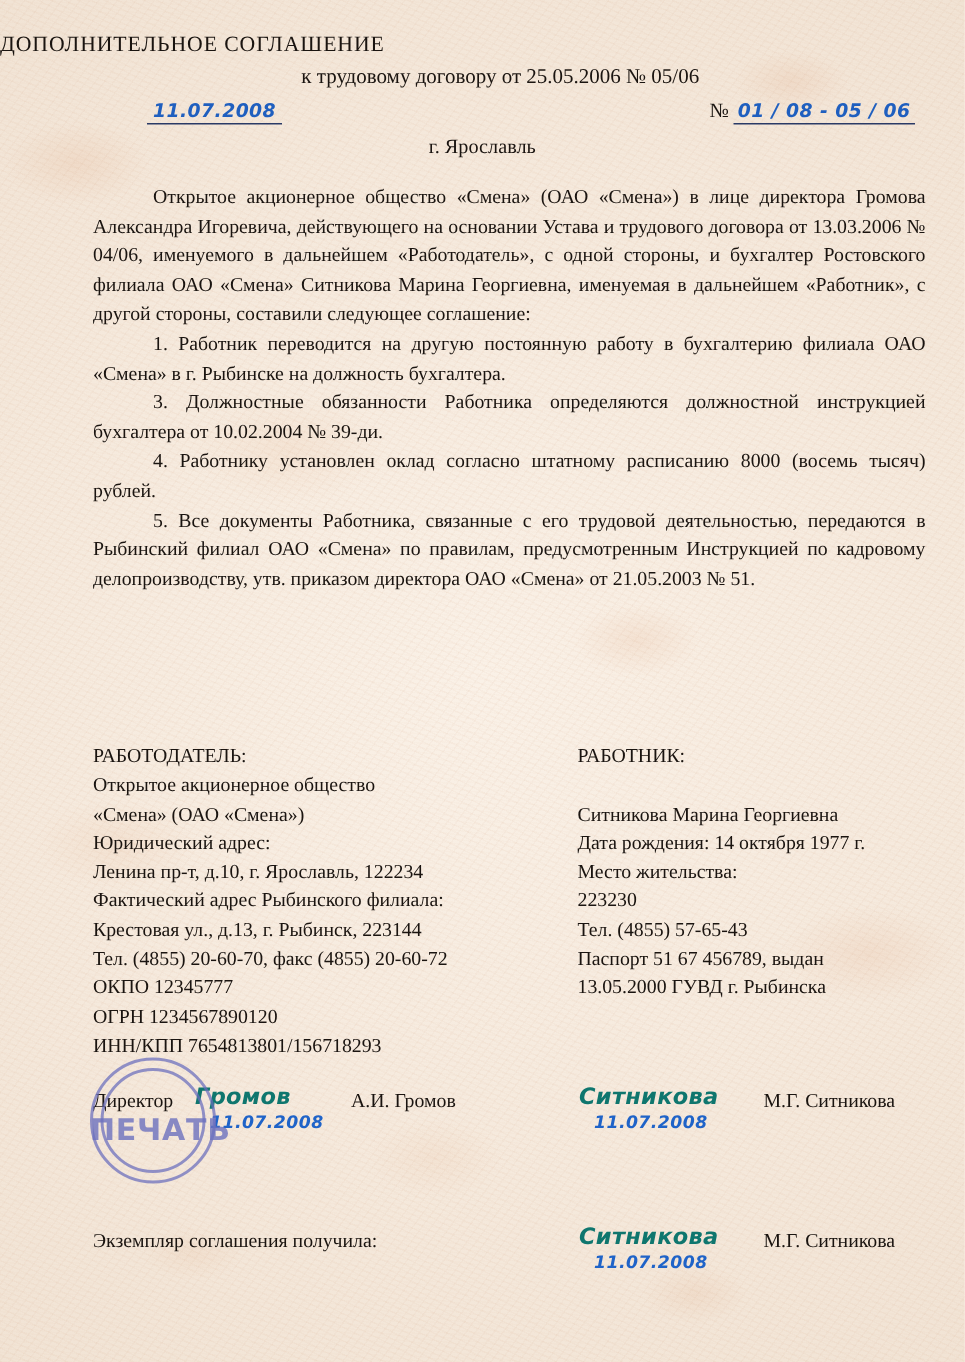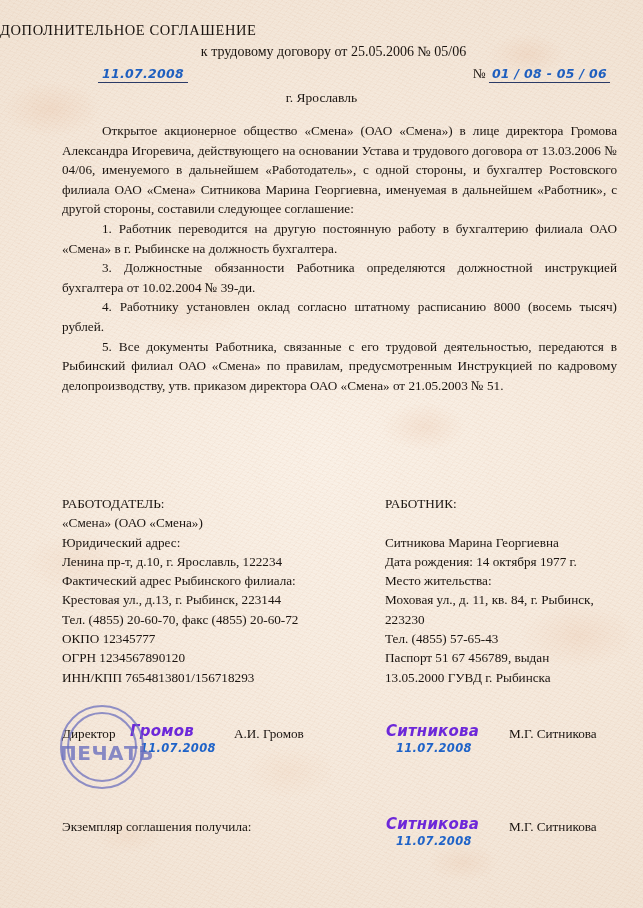--- a/index.html
+++ b/index.html
@@ -185,21 +185,21 @@
   .sig-right-name {
     position: absolute;
     left: 447px;
     top: 4px;
     white-space: nowrap;
   }
   .script-big {
     font-family: "DejaVu Sans", sans-serif;
     font-style: italic;
     font-weight: bold;
-    color: #6d28d9;
+    color: #0f766e;
     font-size: 15px;
     letter-spacing: 0.2px;
     display: block;
   }
   .script-date {
     font-family: "DejaVu Sans", sans-serif;
     font-style: italic;
     font-weight: bold;
     color: #1f63c8;
     font-size: 11.5px;
@@ -288,38 +288,38 @@
     <p>1. Работник переводится на другую постоянную работу в бухгалтерию филиала ОАО «Смена» в г. Рыбинске на должность бухгалтера.</p>
     <p>3. Должностные обязанности Работника определяются должностной инструкцией бухгалтера от 10.02.2004 № 39-ди.</p>
     <p>4. Работнику установлен оклад согласно штатному расписанию 8000 (восемь тысяч) рублей.</p>
     <p>5. Все документы Работника, связанные с его трудовой деятельностью, передаются в Рыбинский филиал ОАО «Смена» по правилам, предусмотренным Инструкцией по кадровому делопроизводству, утв. приказом директора ОАО «Смена» от 21.05.2003 № 51.</p>
   </div>
 
   <div class="parties">
 
     <div class="col-left">
       <div class="line">РАБОТОДАТЕЛЬ:</div>
+      <div class="line">Открытое акционерное общество</div>
       <div class="line">«Смена» (ОАО «Смена»)</div>
       <div class="line">Юридический адрес:</div>
       <div class="line">Ленина пр-т, д.10, г. Ярославль, 122234</div>
       <div class="line">Фактический адрес Рыбинского филиала:</div>
       <div class="line">Крестовая ул., д.13, г. Рыбинск, 223144</div>
       <div class="line">Тел. (4855) 20-60-70, факс (4855) 20-60-72</div>
       <div class="line">ОКПО 12345777</div>
       <div class="line">ОГРН 1234567890120</div>
       <div class="line">ИНН/КПП 7654813801/156718293</div>
     </div>
 
     <div class="col-right">
       <div class="line">РАБОТНИК:</div>
       <div class="spacer"></div>
       <div class="line">Ситникова Марина Георгиевна</div>
       <div class="line">Дата рождения: 14 октября 1977 г.</div>
       <div class="line">Место жительства:</div>
-      <div class="line">Моховая ул., д. 11, кв. 84, г. Рыбинск,</div>
       <div class="line">223230</div>
       <div class="line">Тел. (4855) 57-65-43</div>
       <div class="line">Паспорт 51 67 456789, выдан</div>
       <div class="line">13.05.2000 ГУВД г. Рыбинска</div>
     </div>
 
   </div>
 
   <div class="sig-row">
     <span class="sig-role">Директор</span>

